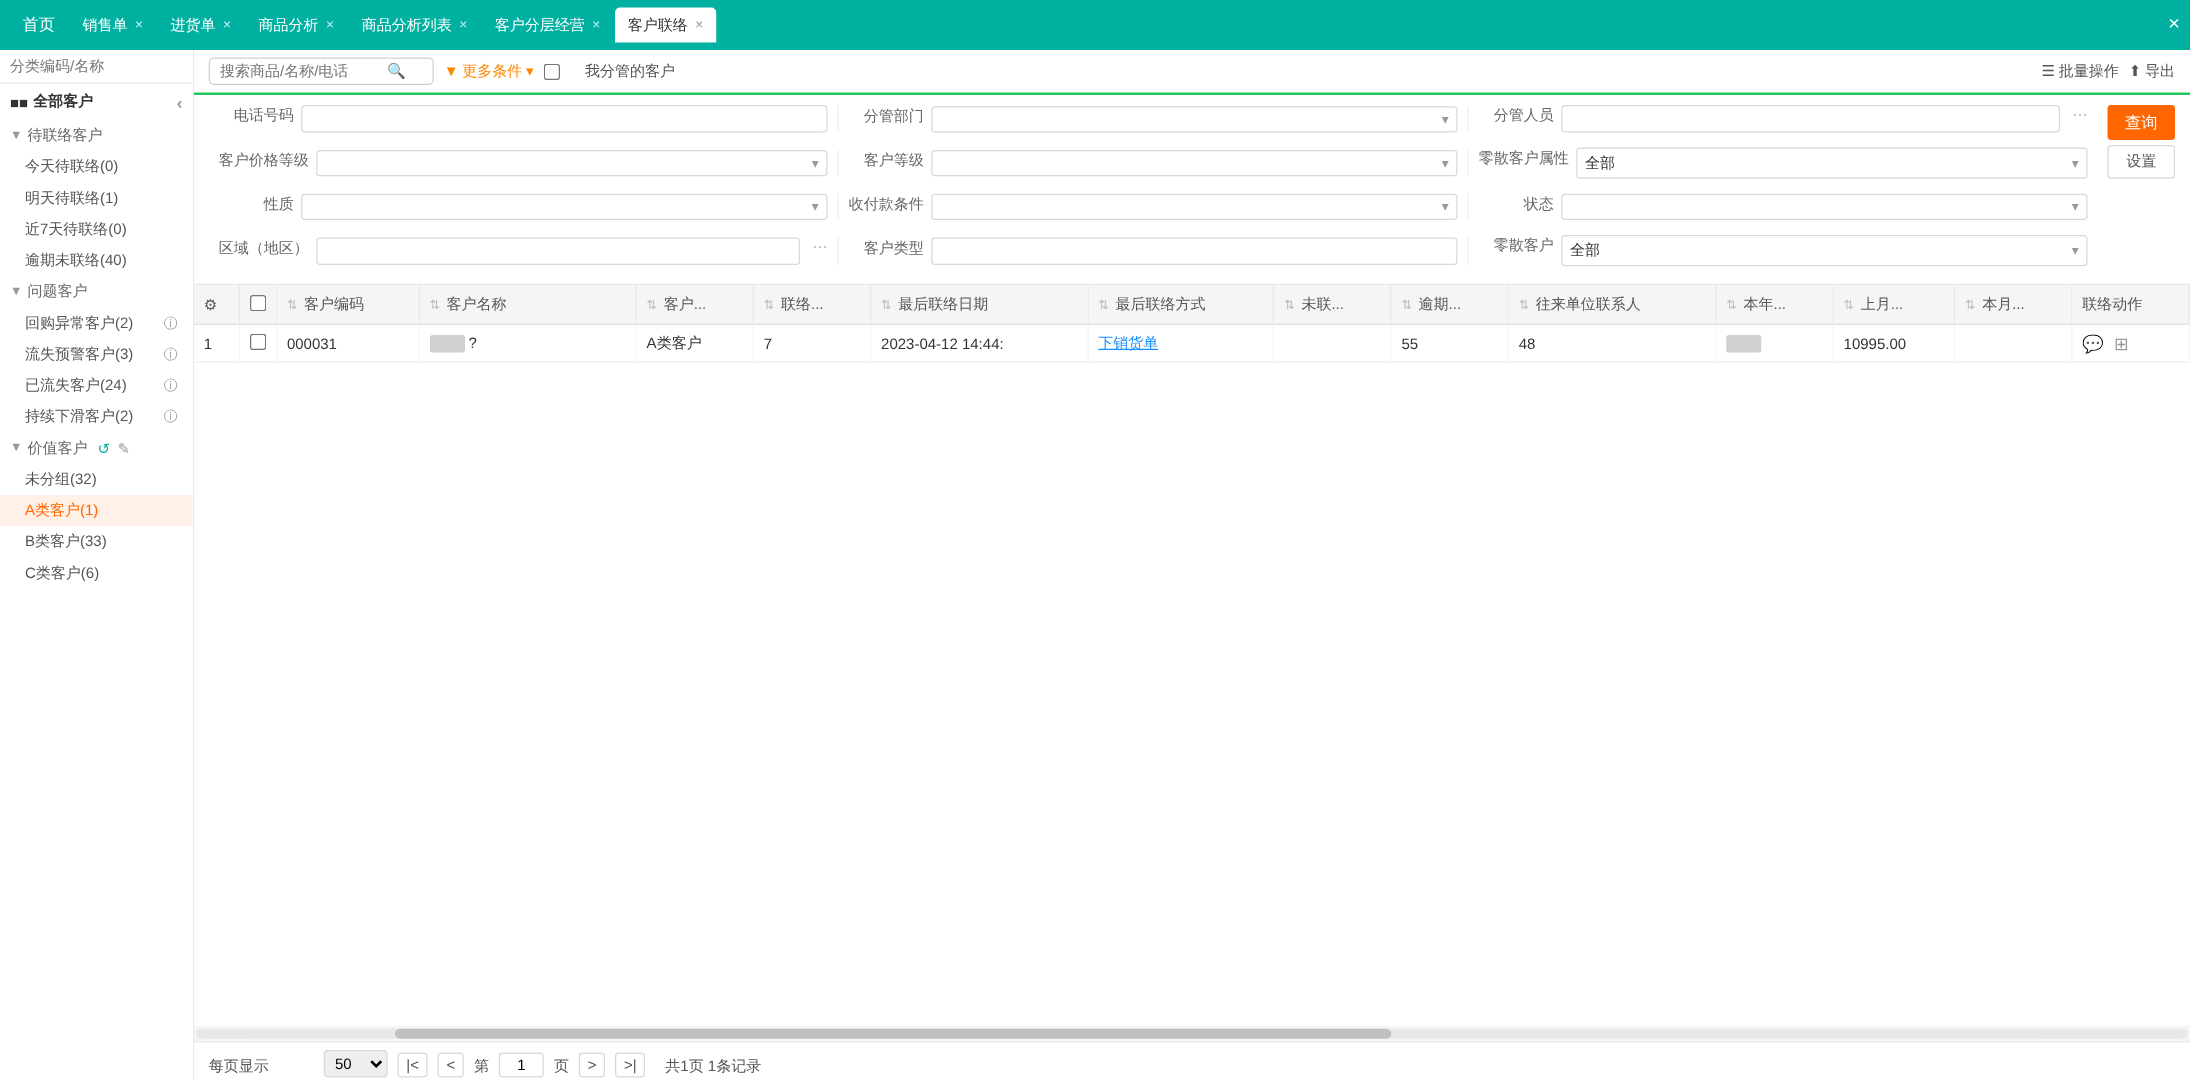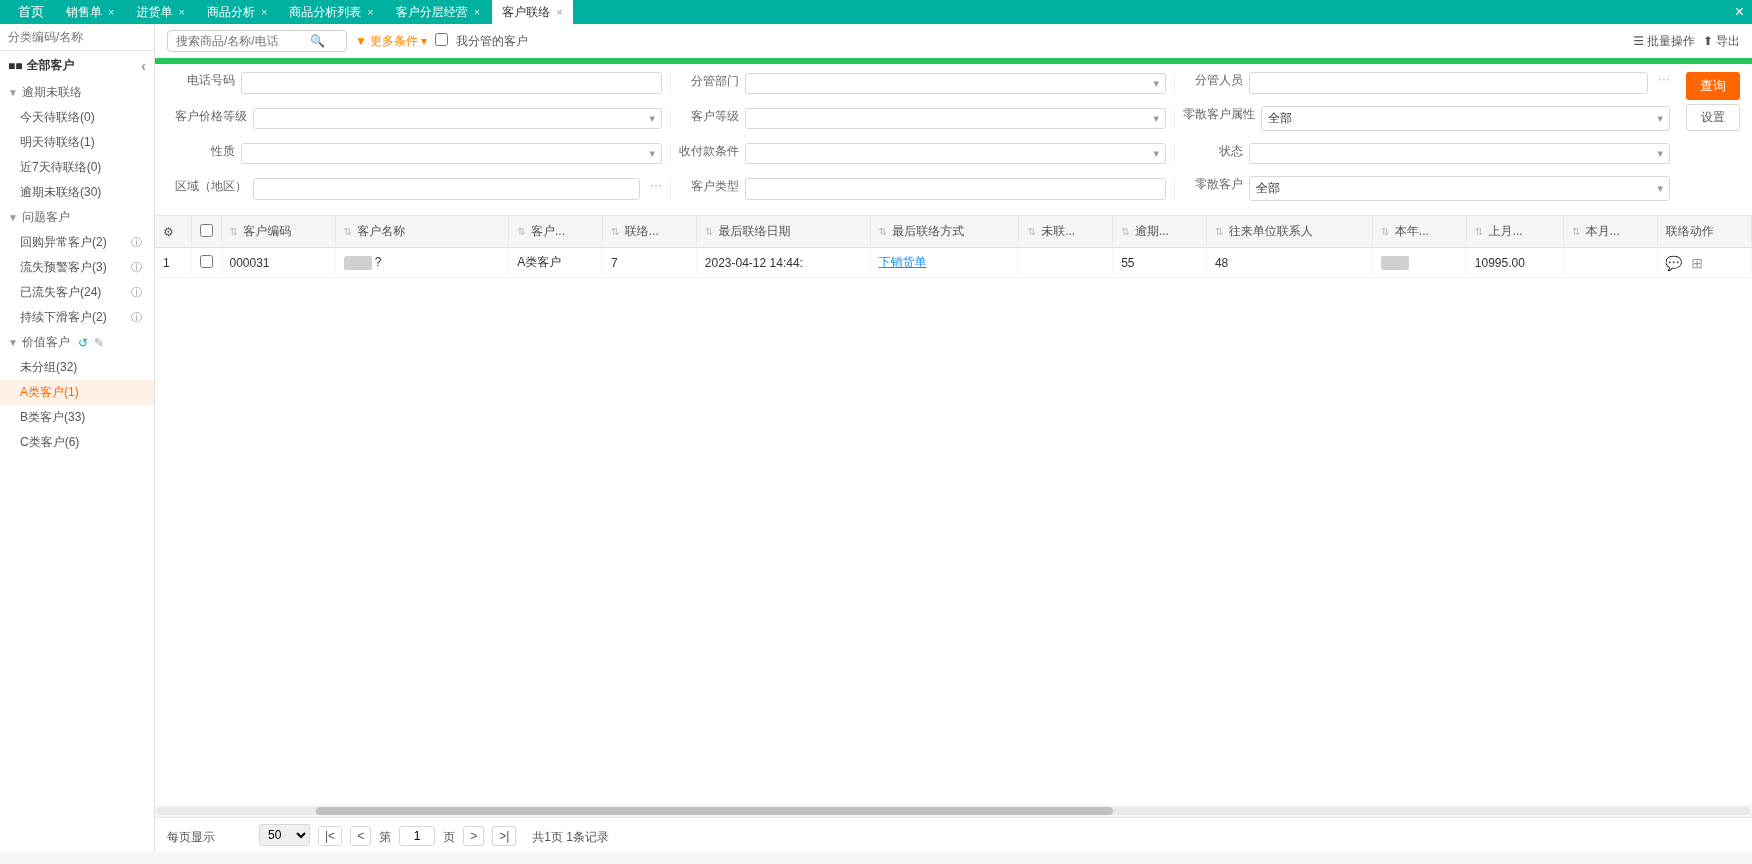--- a/index.html
+++ b/index.html
@@ -1,21 +1,21 @@
 <!DOCTYPE html>
 <html><head>
   <meta charset="utf-8">
   <style>
     * { box-sizing: border-box; margin: 0; padding: 0; font-family: 'Microsoft YaHei', Arial, sans-serif; font-size: 12px; }
     body { background: #f5f5f5; overflow: hidden; width: 1752px; height: 864px; }
     
     
     .top-nav {
       background: #00b0a0;
-      height: 24px;
+      height: 40px;
       display: flex;
       align-items: center;
       padding: 0 8px;
       gap: 2px;
     }
     .nav-tab {
       height: 28px;
       padding: 0 10px;
       border-radius: 4px 4px 0 0;
       display: flex;
@@ -123,21 +123,21 @@
       background: #f5f5f5;
     }
 
     
     .filter-bar {
       background: #fff;
       padding: 6px 12px;
       display: flex;
       align-items: center;
       gap: 8px;
-      border-bottom: 6px solid #22c55e;
+      border-bottom: 2px solid #22c55e;
     }
     .filter-search {
       display: flex;
       align-items: center;
       border: 1px solid #d0d0d0;
       border-radius: 4px;
       padding: 3px 8px;
       gap: 4px;
       width: 180px;
     }
@@ -151,22 +151,22 @@
     .filter-more {
       display: flex;
       align-items: center;
       gap: 3px;
       color: #ff8800;
       cursor: pointer;
       font-size: 12px;
     }
     .filter-checkbox {
       display: flex;
-      align-items: flex-start;
-      gap: 8px;
+      align-items: center;
+      gap: 20px;
       color: #555;
     }
     .toolbar-right {
       margin-left: auto;
       display: flex;
       align-items: center;
       gap: 8px;
     }
     .toolbar-btn {
       display: flex;
@@ -398,33 +398,33 @@
     </div>
 
     <div class="sidebar-section-header">
       <span>■■</span>
       <span>全部客户</span>
       <span class="collapse-icon">‹</span>
     </div>
 
     <div class="sidebar-group-label">
       <span class="arrow">▼</span>
-      <span>逾期未联络</span>
+      <span>待联络客户</span>
     </div>
     <div class="sidebar-item">
       <span>今天待联络(0)</span>
     </div>
     <div class="sidebar-item">
       <span>明天待联络(1)</span>
     </div>
     <div class="sidebar-item">
       <span>近7天待联络(0)</span>
     </div>
     <div class="sidebar-item">
-      <span>逾期未联络(30)</span>
+      <span>逾期未联络(40)</span>
     </div>
 
     <div class="sidebar-group-label">
       <span class="arrow">▼</span>
       <span>问题客户</span>
     </div>
     <div class="sidebar-item">
       <span>回购异常客户(2)</span>
       <span class="info-icon">ⓘ</span>
     </div>

